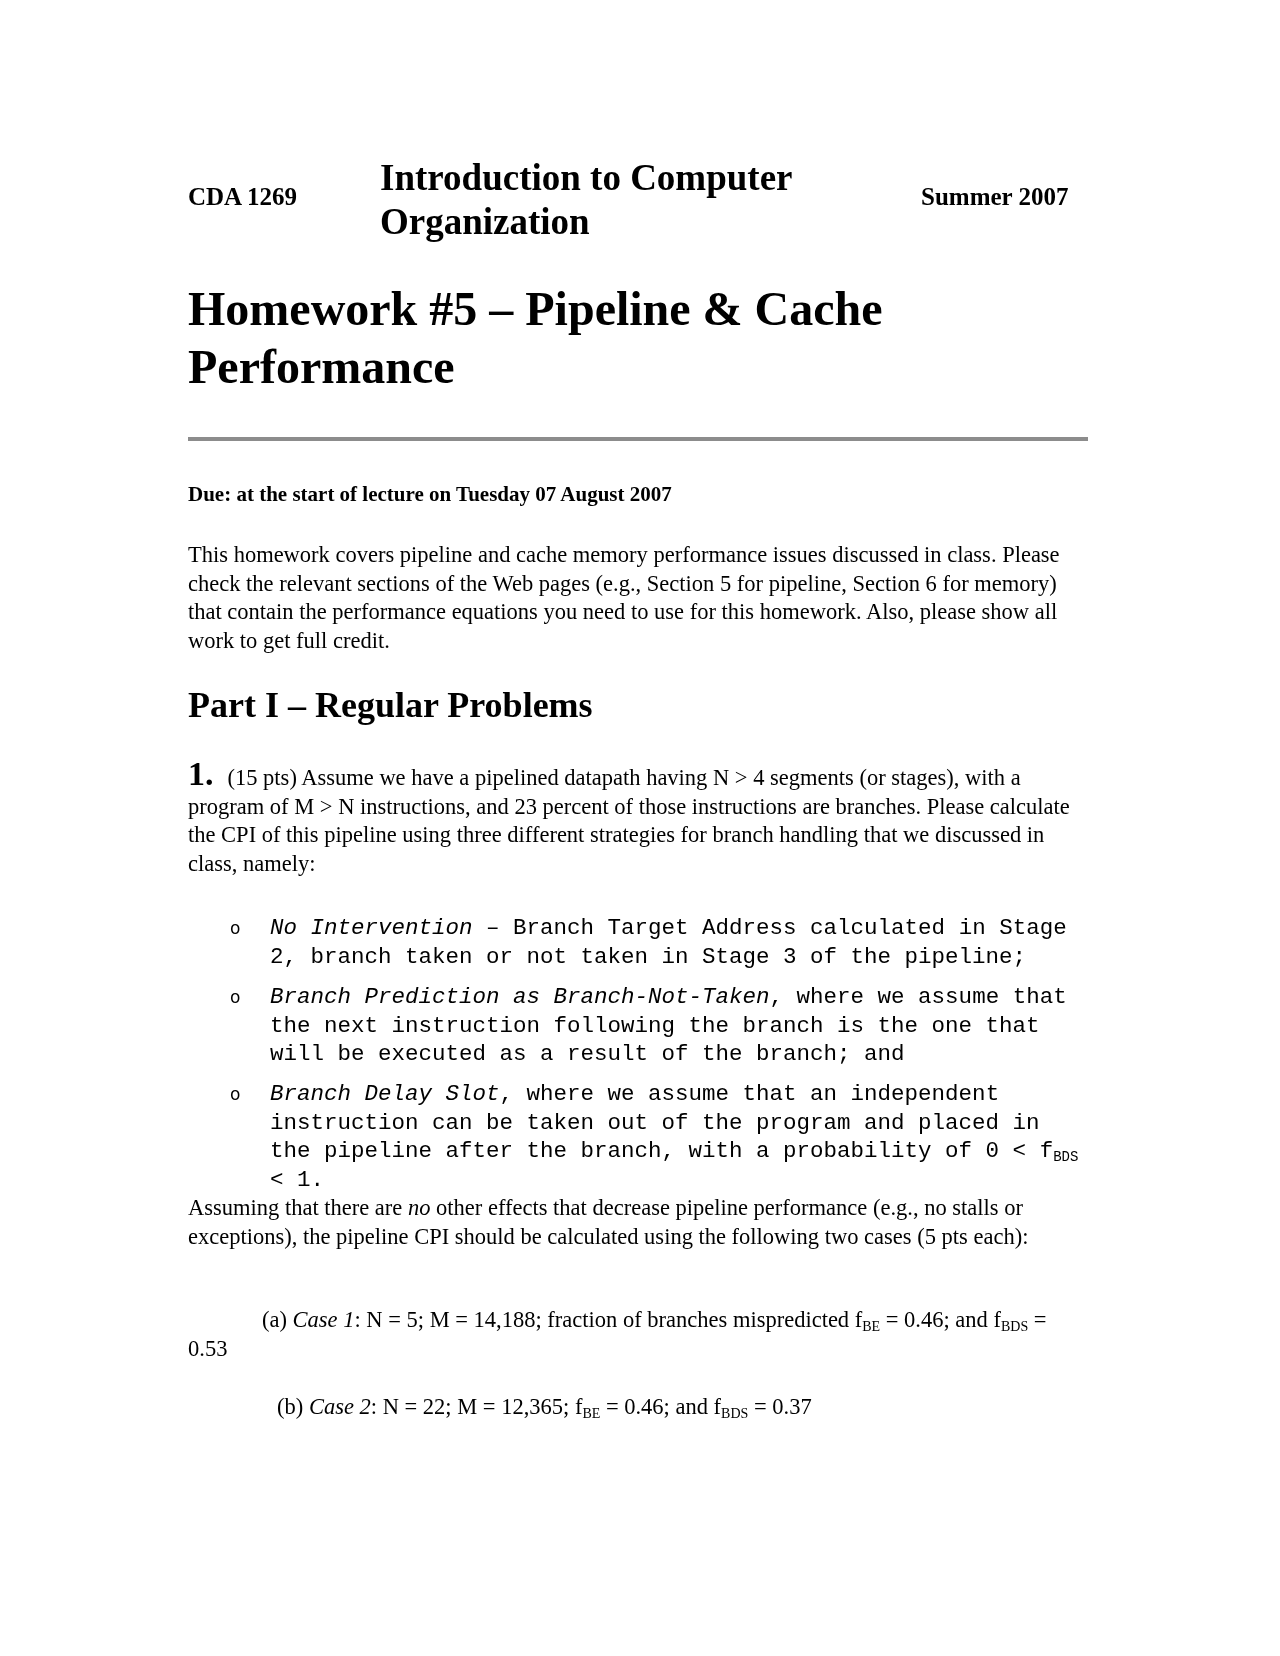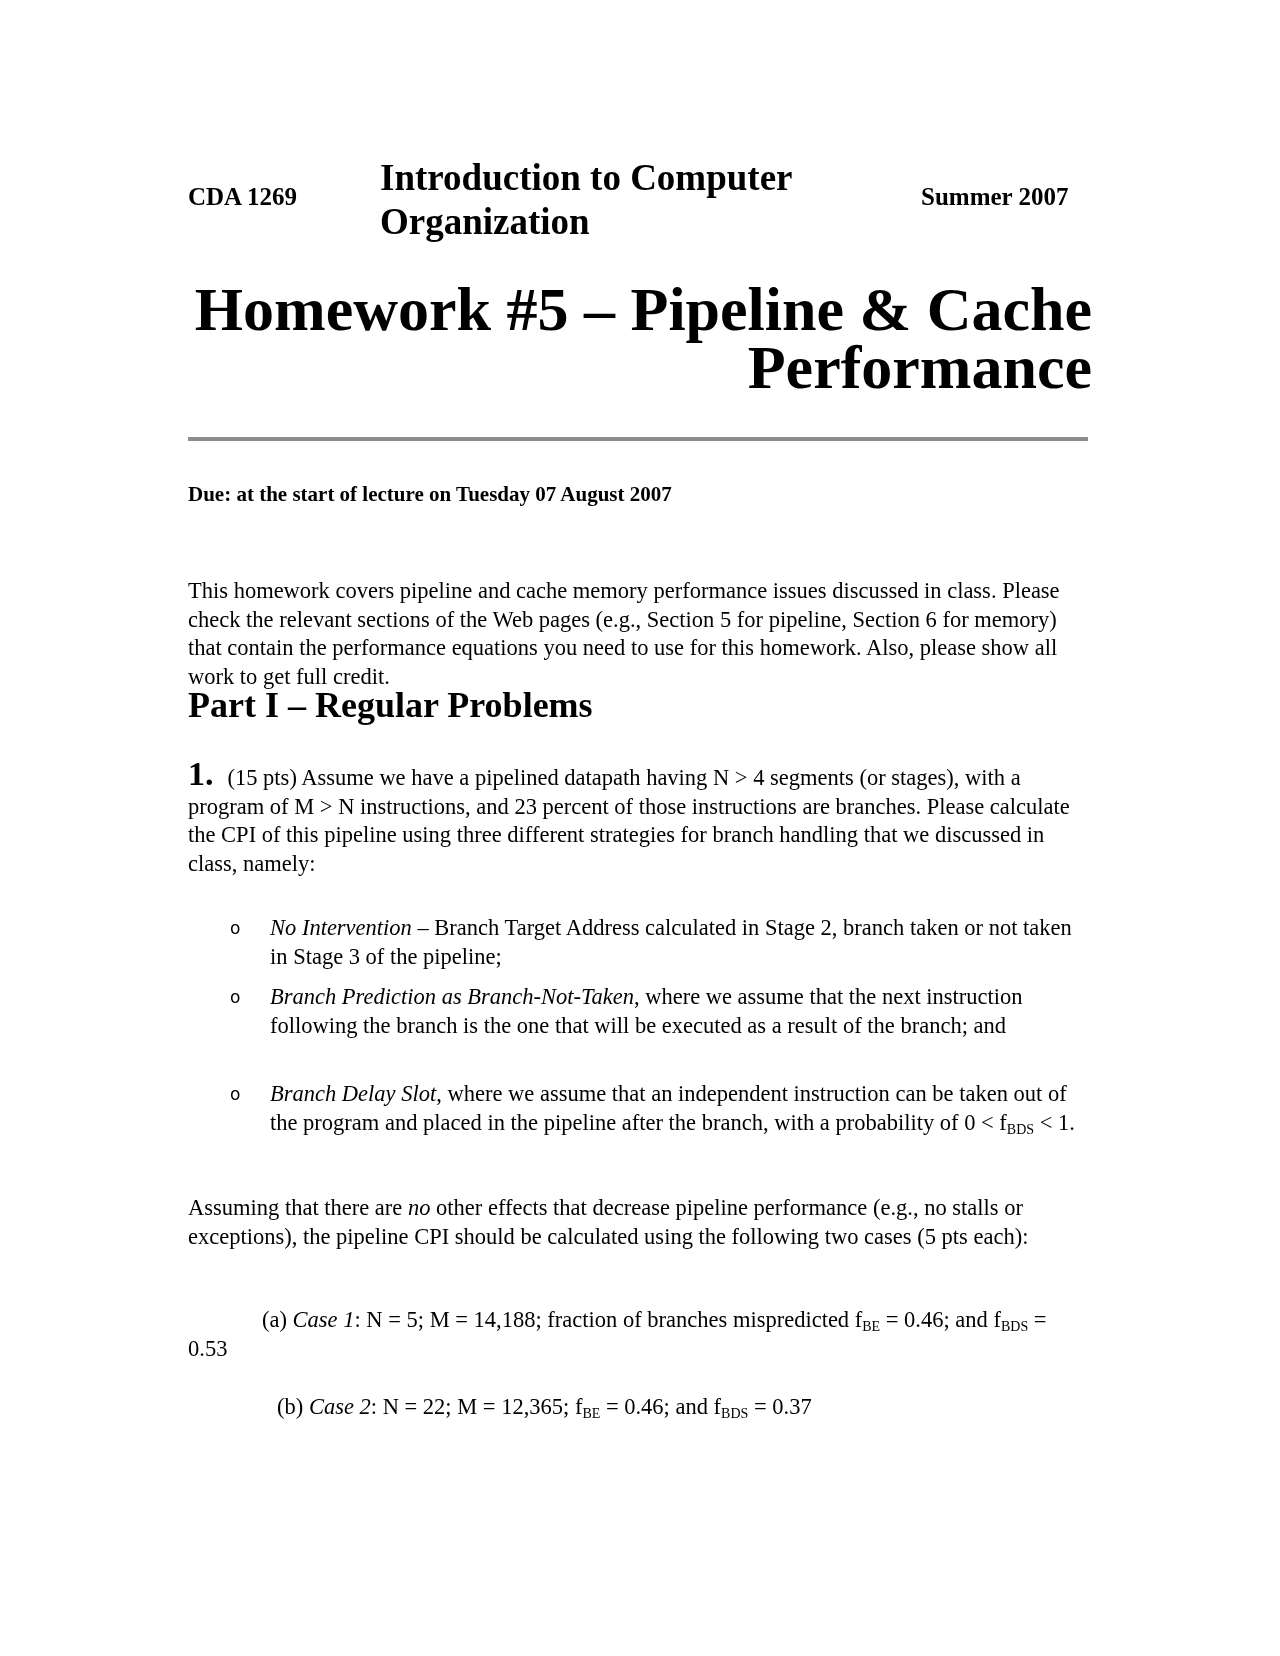--- a/index.html
+++ b/index.html
@@ -3,32 +3,32 @@
 <meta charset="utf-8">
 <style>
   html, body { margin: 0; padding: 0; background: #ffffff; }
   body { width: 1280px; height: 1656px; position: relative; overflow: hidden;
          font-family: "Liberation Serif", "DejaVu Serif", serif; color: #000; }
   .abs { position: absolute; }
   .hdr-left { left: 188px; top: 183px; font-size: 25px; font-weight: bold; }
   .hdr-right { left: 921px; top: 183px; font-size: 25px; font-weight: bold; }
   .hdr-center { left: 380px; width: 520px; top: 156px; font-size: 37px; font-weight: bold;
                 line-height: 44px; }
-  .title { left: 188px; width: 904px; top: 280px; font-size: 62px; font-weight: bold;
-           text-align: right; line-height: 58px; }
+  .title { left: 188px; width: 904px; top: 280px; font-size: 48px; font-weight: bold;
+           text-align: left; line-height: 58px; }
   .rule { left: 188px; top: 437px; width: 900px; height: 4px; background: #8c8c8c; }
   .due { left: 188px; top: 482px; font-size: 21px; font-weight: bold; }
   .para { left: 188px; width: 900px; font-size: 22.5px; line-height: 28.5px; }
-  .intro { top: 541px; margin-top: 36px; }
+  .intro { top: 541px; }
   .h2 { left: 188px; top: 684px; font-size: 36px; font-weight: bold; }
   .q1 { top: 760px; }
   .qnum { font-size: 34px; font-weight: bold; margin-right: 14px; }
   .bullet { left: 230px; width: 860px; font-size: 22.5px; line-height: 28.5px; }
   .bullet .mark { position: absolute; left: 0; top: 0; font-family: "DejaVu Sans", sans-serif; font-size: 17px; }
-  .bullet .txt { position: absolute; left: 40px; width: 820px; }
+  .bullet .txt { position: absolute; left: 40px; width: 820px; font-family: Liberation Mono, monospace; }
   .b1 { top: 914px; }
   .b2 { top: 983px; }
   .b3 { top: 1080px; }
   .assume { top: 1194px; }
   .caseA { top: 1306px; }
   .caseB { top: 1393px; left: 262px; margin-left: 15px; }
   sub { font-size: 14px; vertical-align: -4px; line-height: 0; }
   .ind { display: inline-block; width: 74px; }
   i { font-style: italic; }
 </style>

